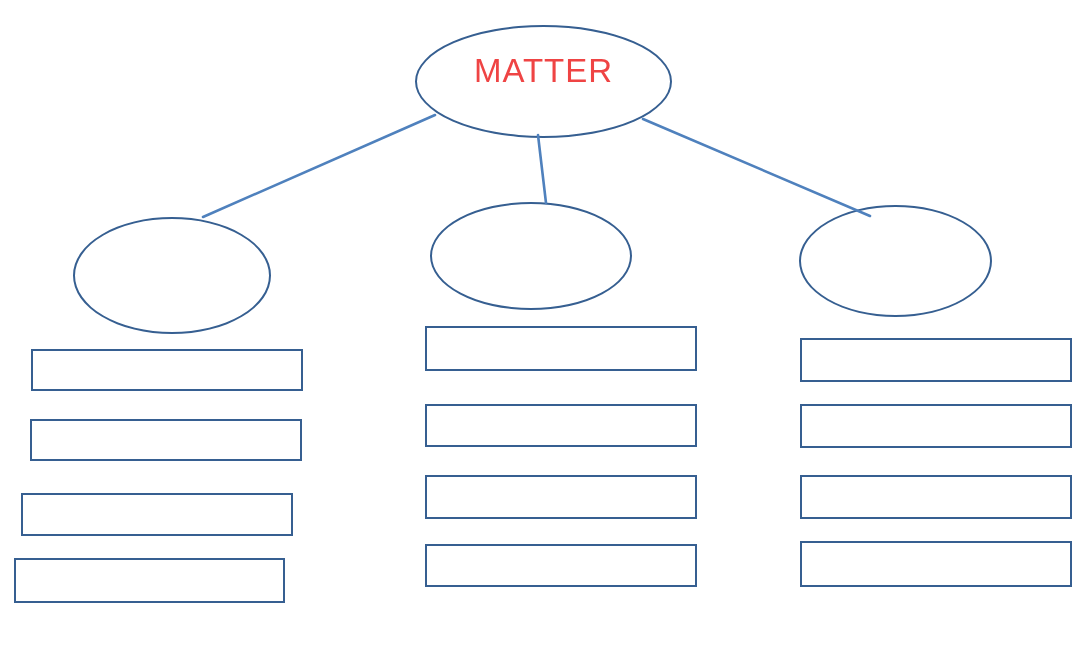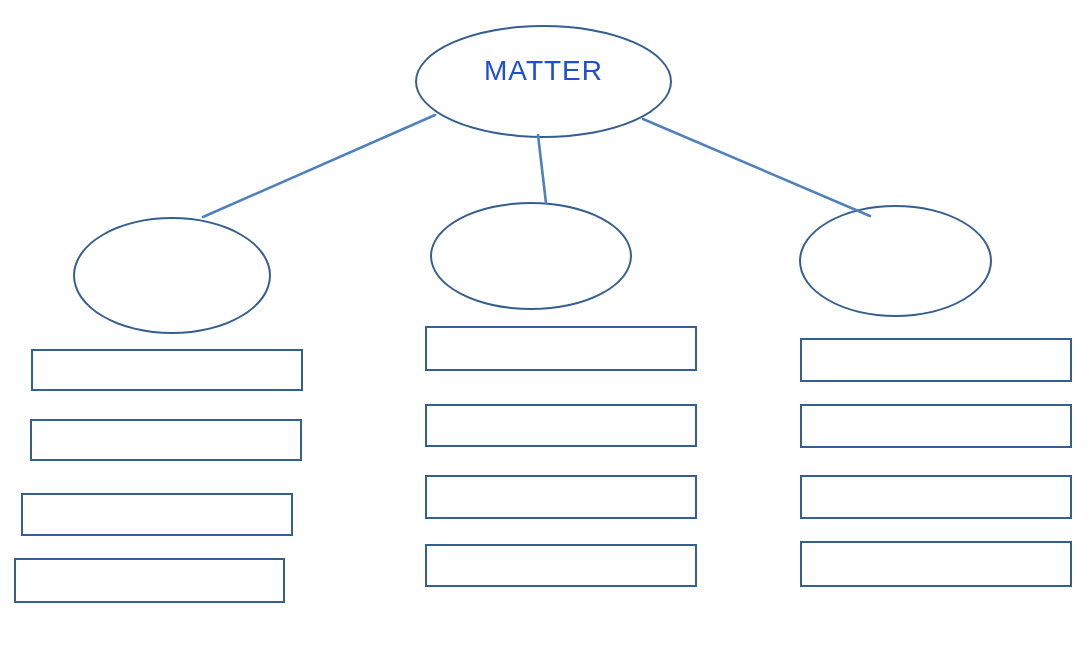--- a/index.html
+++ b/index.html
@@ -29,23 +29,23 @@
     display: flex;
     align-items: center;
     justify-content: center;
     z-index: 2;
   }
   .ellipse-root   { left: 415px; top: 25px;  width: 257px; height: 113px; }
   .ellipse-left   { left: 73px;  top: 217px; width: 198px; height: 117px; }
   .ellipse-middle { left: 430px; top: 202px; width: 202px; height: 108px; }
   .ellipse-right  { left: 799px; top: 205px; width: 193px; height: 112px; }
   .root-label {
-    font-size: 28px;
+    font-size: 33px;
     letter-spacing: 1px;
-    color: #1d4ed8;
+    color: #ef4444;
     transform: translateY(-11px);
     white-space: nowrap;
   }
   .branch-label { font-size: 20px; color: #000000; }
   
   .box {
     position: absolute;
     box-sizing: border-box;
     border: 2.5px solid #365f91;
     background: #ffffff;

